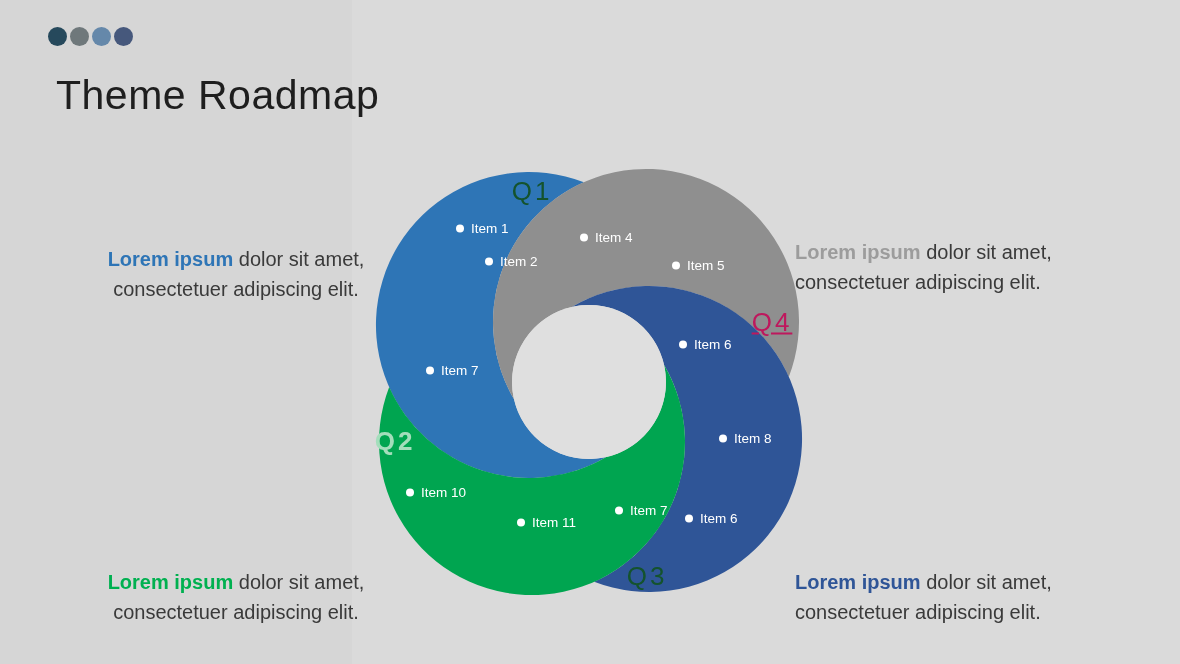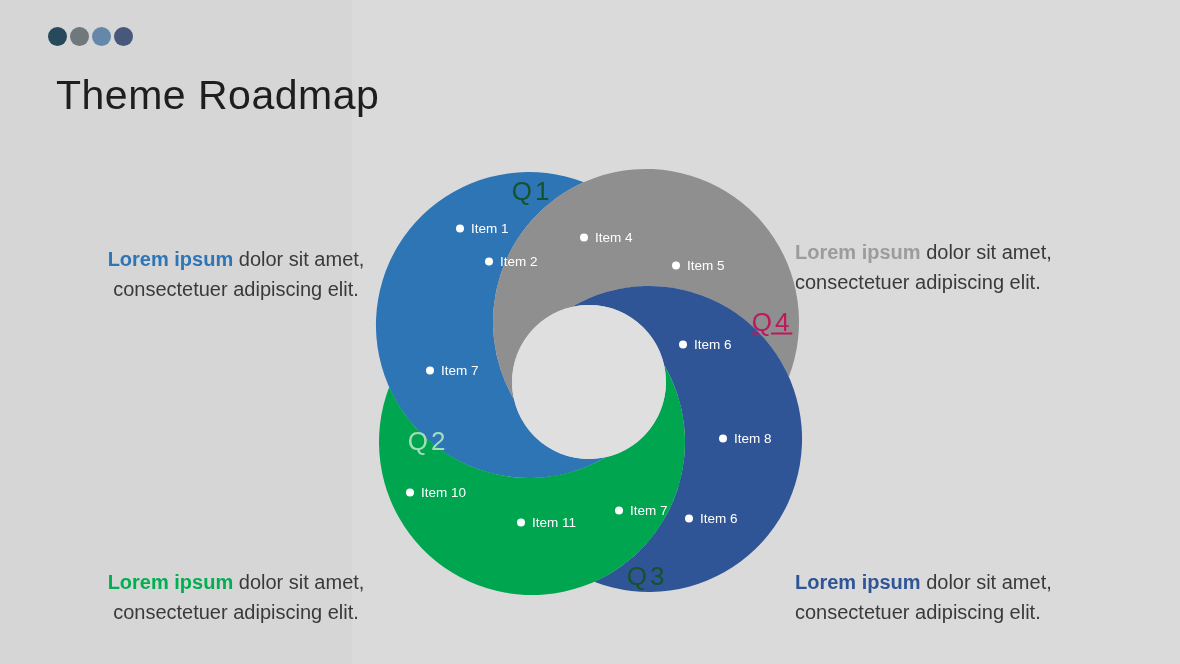--- a/index.html
+++ b/index.html
@@ -64,21 +64,21 @@
          A 153 153 0 0 1 583.9 182.2 Z"></path>
   </defs>
   <use href="#piece" fill="#2E75B6"></use>
   <use href="#piece" transform="rotate(90 589 382)" fill="#8F8F8F"></use>
   <use href="#piece" transform="rotate(180 589 382)" fill="#2F5597"></use>
   <use href="#piece" transform="rotate(270 589 382)" fill="#00A550"></use>
   <circle cx="589" cy="382" r="77" fill="#DFDFDF"></circle>
 </svg>
 
 <div class="qlabel" style="left: 532px; top: 191px; color: #14532d;">Q1</div>
-<div class="qlabel" style="left: 428px; top: 441px; color: rgb(163, 222, 187);">Q2</div>
+<div class="qlabel" style="left: 395px; top: 441px; color: rgb(163, 222, 187); font-weight: bold;">Q2</div>
 <div class="qlabel" style="left: 647px; top: 576px; color: #14532d;">Q3</div>
 <div class="qlabel" style="left: 772px; top: 322px; color: #be185d; text-decoration: underline;">Q4</div>
 
 <div class="item" style="left:456px; top:228px">
   <span class="bullet"></span>
   <span>Item 1</span>
 </div>
 <div class="item" style="left:485px; top:261px">
   <span class="bullet"></span>
   <span>Item 2</span>

